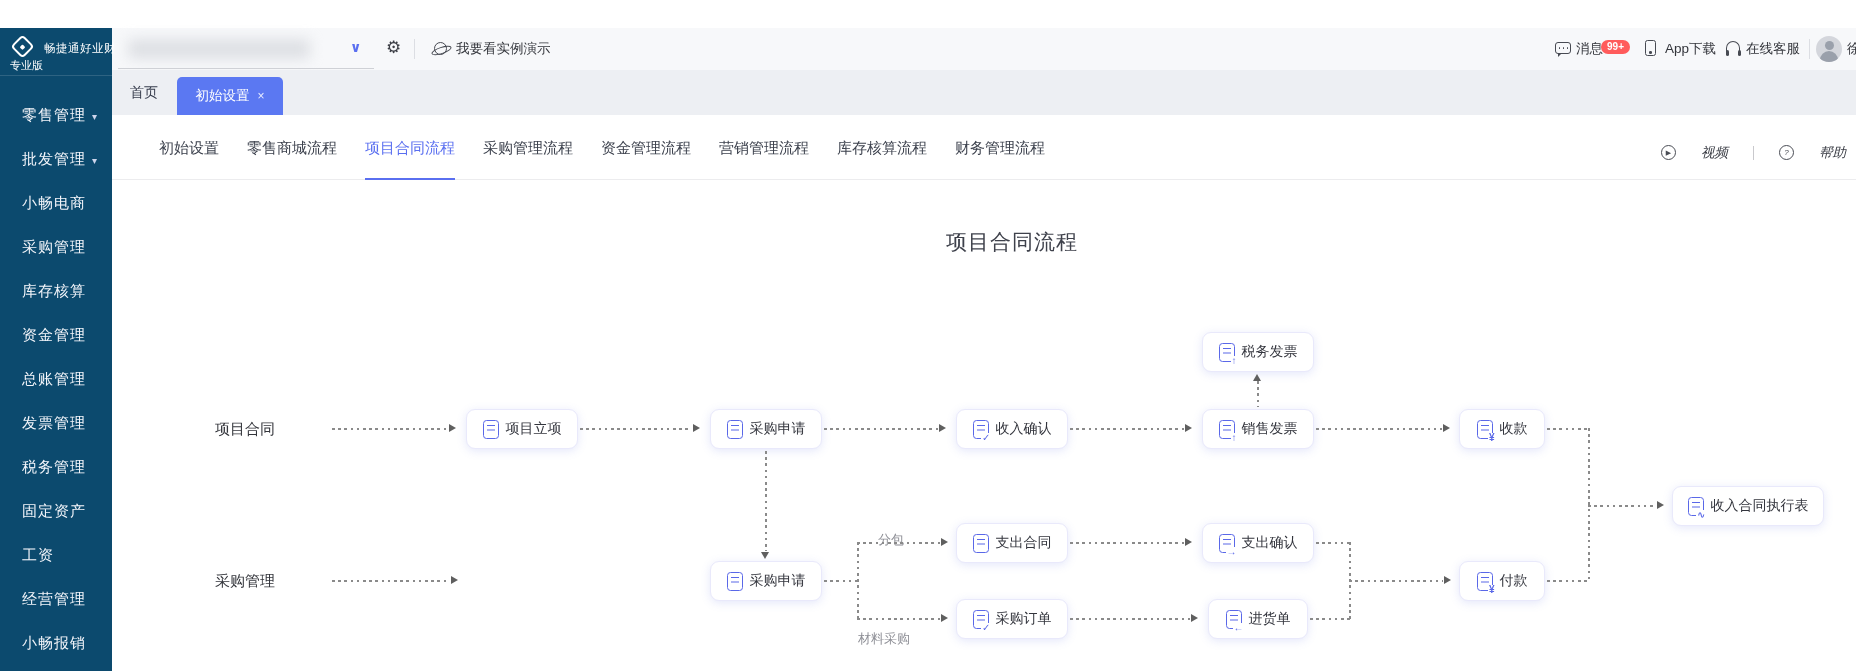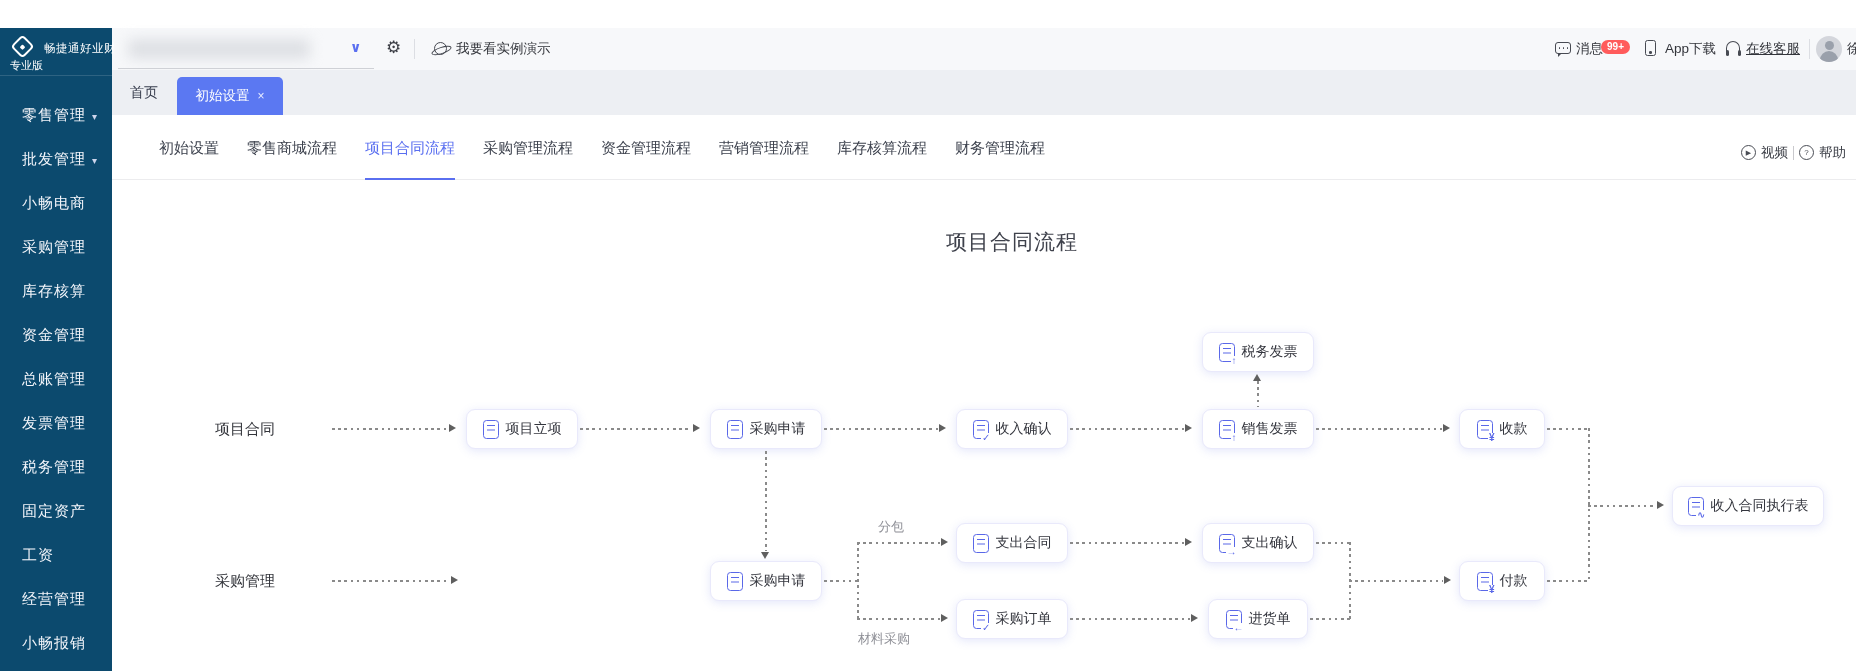--- a/index.html
+++ b/index.html
@@ -49,21 +49,21 @@
   #tabstrip { position:absolute; left:112px; top:70px; right:0; height:45px; background:#edeff3; }
   #tab-home { position:absolute; left:18px; top:0; height:45px; line-height:45px; font-size:14px; color:#363c4c; cursor:pointer; }
   #tab-active { position:absolute; left:65px; top:7px; width:106px; height:38px; background:#5b78f2; border-radius:5px 5px 0 0; color:#fff; font-size:13.5px; display:flex; align-items:center; justify-content:center; gap:8px; cursor:pointer; }
   #tab-close { font-size:12px; color:#e9edff; cursor:pointer; }
 
   
   #flowtabs { position:absolute; left:112px; top:115px; right:0; height:65px; background:#fff; border-bottom:1px solid #ececee; }
   #flowtabs-inner { position:absolute; left:47px; top:0; height:65px; display:flex; gap:28px; align-items:center; }
   .ftab { font-size:15px; color:#3c414d; cursor:pointer; height:65px; line-height:65px; white-space:nowrap; }
   .ftab.active { color:#5a6ff0; border-bottom:2px solid #5a6ff0; }
-  #flowtabs-right { position:absolute; right:10px; top:0; height:75px; display:flex; align-items:center; gap:5px; }
+  #flowtabs-right { position:absolute; right:10px; top:0; height:75px; display:flex; align-items:center; gap:25px;font-style:italic; }
   .rt-ic { width:15px; height:15px; border:1.3px solid #4a4d55; border-radius:50%; display:inline-flex; align-items:center; justify-content:center; font-size:8px; color:#4a4d55; flex:none; }
   .rt-label { font-size:13.5px; color:#3a3d45; cursor:pointer; }
   .rt-sep { width:1px; height:14px; background:#c9c9cd; }
 
   
   #flow-title { position:absolute; left:900px; top:228px; width:224px; text-align:center; font-size:21px; color:#3e414b; letter-spacing:1px; }
   .lane-label { position:absolute; font-size:15px; color:#33353b; white-space:nowrap; }
   .branch-label { position:absolute; font-size:13px; color:#8f9097; white-space:nowrap; }
 
   .node { position:absolute; height:40px; background:#fff; border:1px solid #e9e9fb; border-radius:9px;
@@ -119,21 +119,21 @@
     <span id="planet"></span>
     <span id="demo-label">我要看实例演示</span>
 
     <div id="hdr-right">
       <span class="ic-bubble" style="right:285px; top:14px;"></span>
       <span class="hdr-item" style="right:253px;">消息</span>
       <span id="badge" style="right:226px; top:12px;">99+</span>
       <span class="ic-phone" style="right:200px; top:12px;"></span>
       <span class="hdr-item" style="right:140px;">App下载</span>
       <span class="ic-headset" style="right:116px; top:13px;"></span>
-      <span class="hdr-item" style="right:56px;text-decoration:underline;">在线客服</span>
+      <span class="hdr-item" style="right:56px;">在线客服</span>
       <div class="hdr-div" style="right:46px;"></div>
       <span id="avatar" style="right:14px;"></span>
       <span class="hdr-item" style="right:-18px;">徐泽</span>
     </div>
   </div>
 
   <div id="tabstrip">
     <span id="tab-home">首页</span>
     <div id="tab-active">
       <span>初始设置</span>
@@ -158,21 +158,21 @@
       <span class="rt-sep"></span>
       <span class="rt-ic">?</span>
       <span class="rt-label">帮助</span>
     </div>
   </div>
 
   <div id="flow-title">项目合同流程</div>
 
   <span class="lane-label" style="left:215px; top:420px;">项目合同</span>
   <span class="lane-label" style="left:215px; top:572px;">采购管理</span>
-  <span class="branch-label" style="left:878px; top:518px;">分包</span>
+  <span class="branch-label" style="left:878px; top:531px;">分包</span>
   <span class="branch-label" style="left:858px; top:630px;">材料采购</span>
 
   <div class="node" style="left:466px; top:409px; width:112px;">
     <span class="nic"></span>
     <span>项目立项</span>
   </div>
   <div class="node" style="left:710px; top:409px; width:112px;">
     <span class="nic"></span>
     <span>采购申请</span>
   </div>

